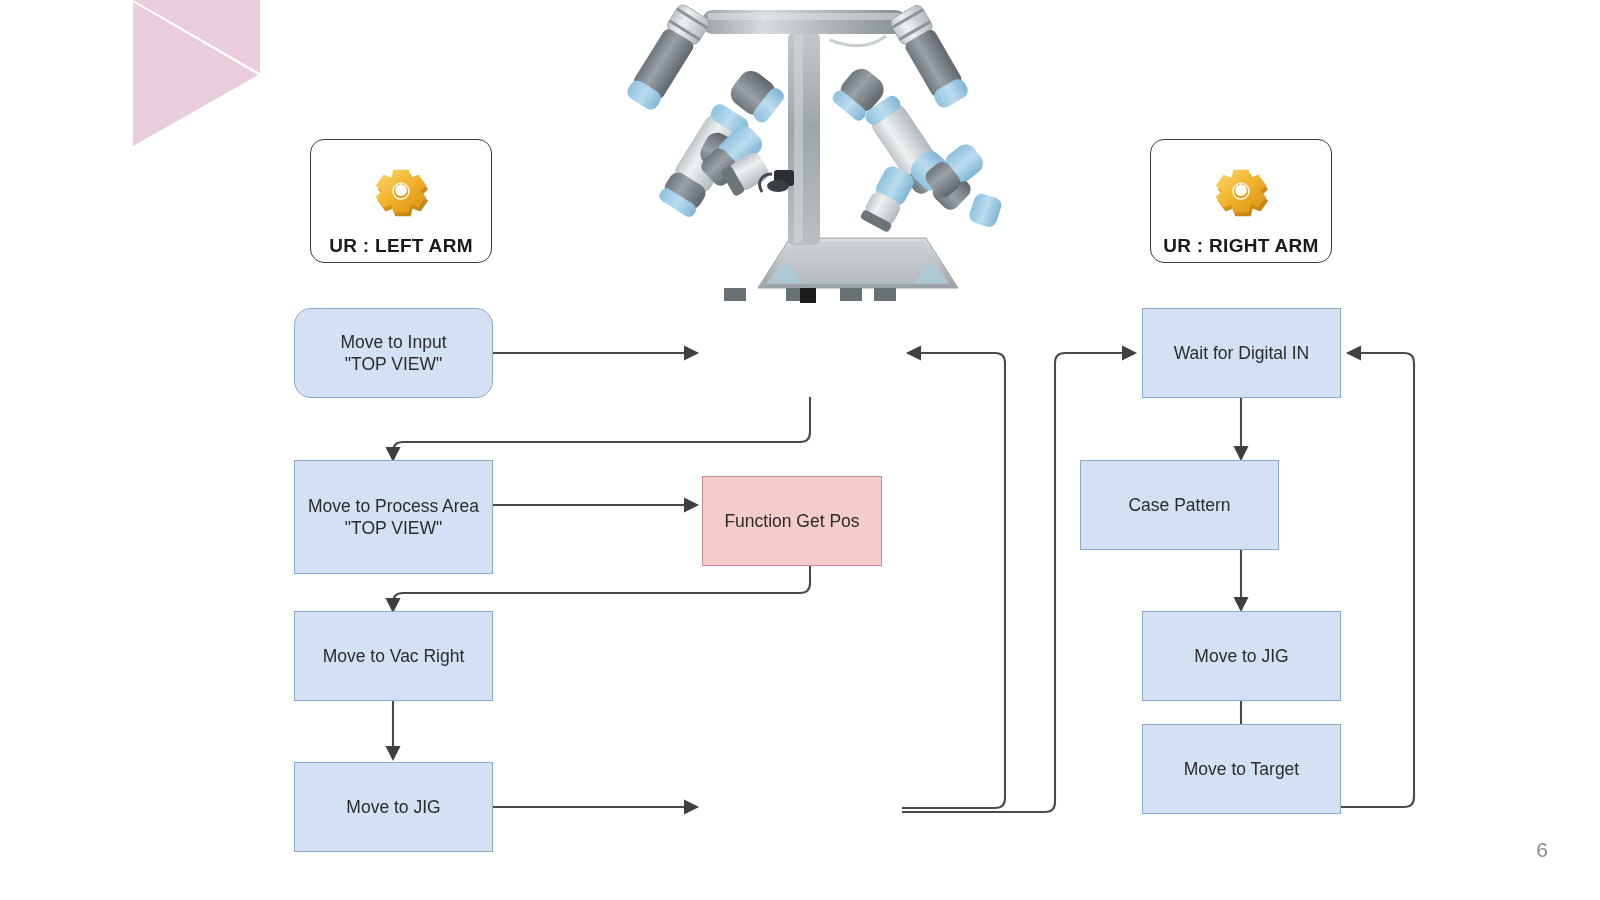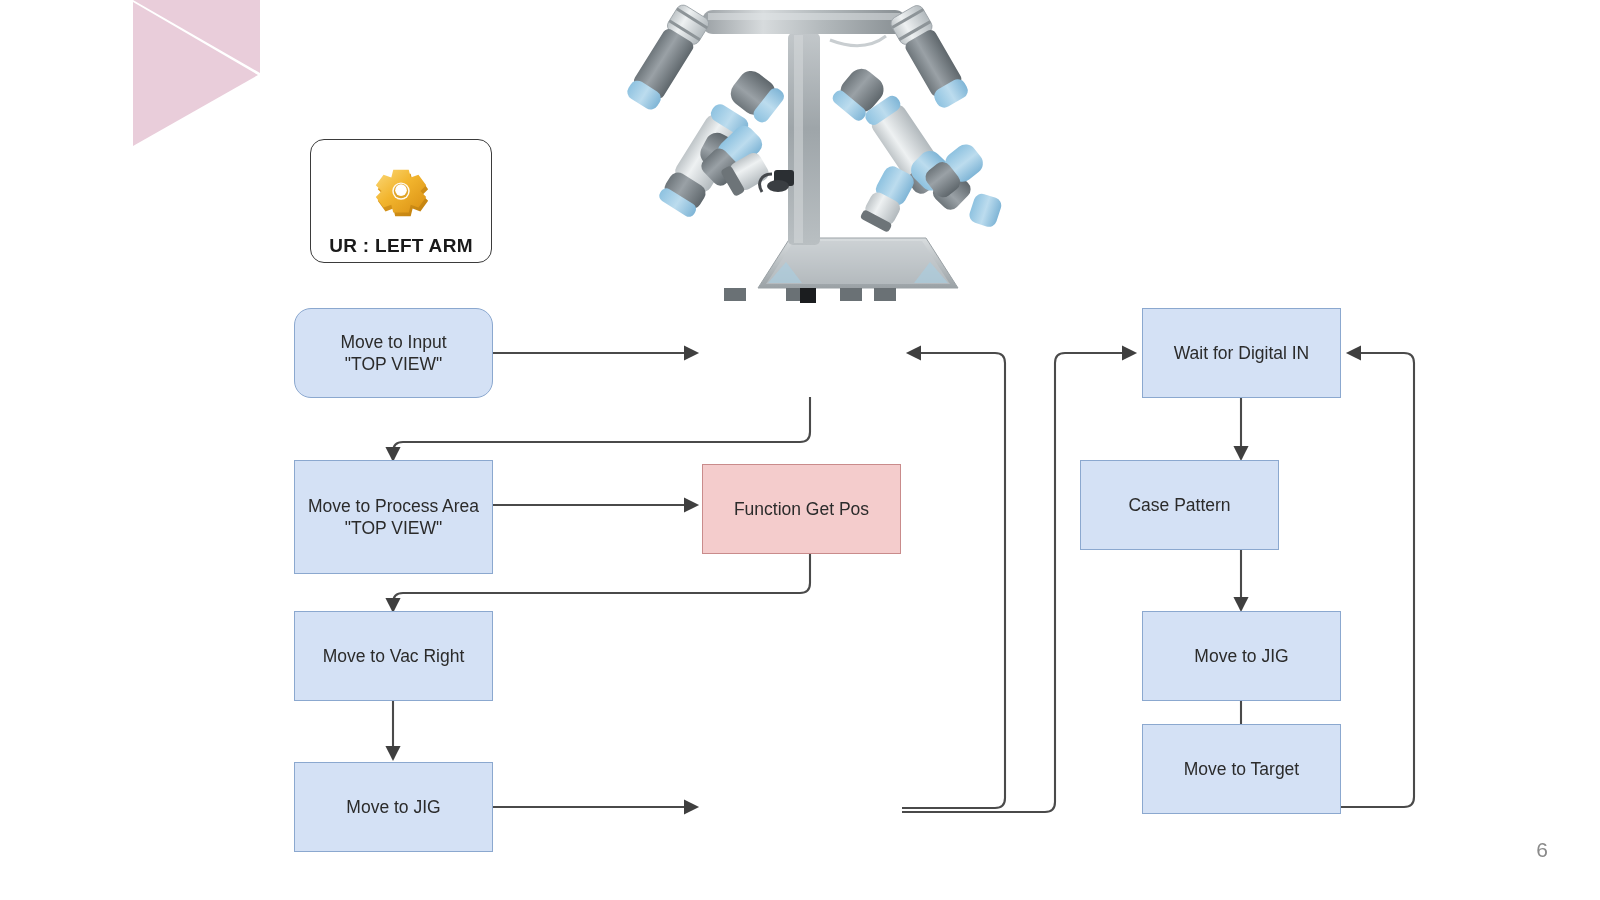--- a/index.html
+++ b/index.html
@@ -259,33 +259,47 @@
         </g>
         <path fill="url(#g1)" d="M-8,-26 L8,-26 L10,-18 L18,-21 L26,-10 L20,-4 L26,2 L18,13 L10,10 L8,18 L-8,18 L-10,10 L-18,13 L-26,2 L-20,-4 L-26,-10 L-18,-21 L-10,-18 Z"></path>
         <ellipse cx="0" cy="-4" rx="9" ry="9" fill="#fffaf0"></ellipse>
         <ellipse cx="0" cy="-4" rx="7.5" ry="7.5" fill="#e0a428"></ellipse>
         <ellipse cx="0" cy="-5" rx="6" ry="6" fill="#ffffff"></ellipse>
       </g>
     </svg>
     <div class="lg-label">UR : LEFT ARM</div>
   </div>
 
+  <div class="legend" style="left:1150px;top:139px;width:182px;height:124px;">
+    <svg class="gear" viewBox="0 0 64 64" xmlns="http://www.w3.org/2000/svg">
+      <g transform="translate(32,33)">
+        <g transform="translate(2,3)">
+          <path fill="url(#g2)" d="M-8,-25 L8,-25 L10,-17 L18,-20 L26,-9 L20,-3 L26,3 L18,14 L10,11 L8,19 L-8,19 L-10,11 L-18,14 L-26,3 L-20,-3 L-26,-9 L-18,-20 L-10,-17 Z"></path>
+        </g>
+        <path fill="url(#g1)" d="M-8,-26 L8,-26 L10,-18 L18,-21 L26,-10 L20,-4 L26,2 L18,13 L10,10 L8,18 L-8,18 L-10,10 L-18,13 L-26,2 L-20,-4 L-26,-10 L-18,-21 L-10,-18 Z"></path>
+        <ellipse cx="0" cy="-4" rx="9" ry="9" fill="#fffaf0"></ellipse>
+        <ellipse cx="0" cy="-4" rx="7.5" ry="7.5" fill="#e0a428"></ellipse>
+        <ellipse cx="0" cy="-5" rx="6" ry="6" fill="#ffffff"></ellipse>
+      </g>
+    </svg>
+    <div class="lg-label">UR : RIGHT ARM</div>
+  </div>
 
   <div class="node blue" style="left:294px;top:308px;width:199px;height:90px;border-radius:17px;">Move to Input
 "TOP VIEW"</div>
 
   <div class="node blue" style="left:294px;top:460px;width:199px;height:114px;">Move to Process Area
 "TOP VIEW"</div>
 
   <div class="node blue" style="left:294px;top:611px;width:199px;height:90px;">Move to Vac Right</div>
 
   <div class="node blue" style="left:294px;top:762px;width:199px;height:90px;">Move to JIG</div>
 
 
-  <div class="node pink" style="left:702px;top:464px;width:199px;height:90px;">Function Get Pos</div>
+  <div class="node pink" style="left:702px;top:476px;width:180px;height:90px;">Function Get Pos</div>
 
 
   <div class="node blue" style="left:1142px;top:308px;width:199px;height:90px;">Wait for Digital IN</div>
 
   <div class="node blue" style="left:1080px;top:460px;width:199px;height:90px;">Case Pattern</div>
 
   <div class="node blue" style="left:1142px;top:611px;width:199px;height:90px;">Move to JIG</div>
 
   <div class="node blue" style="left:1142px;top:724px;width:199px;height:90px;">Move to Target</div>
 

